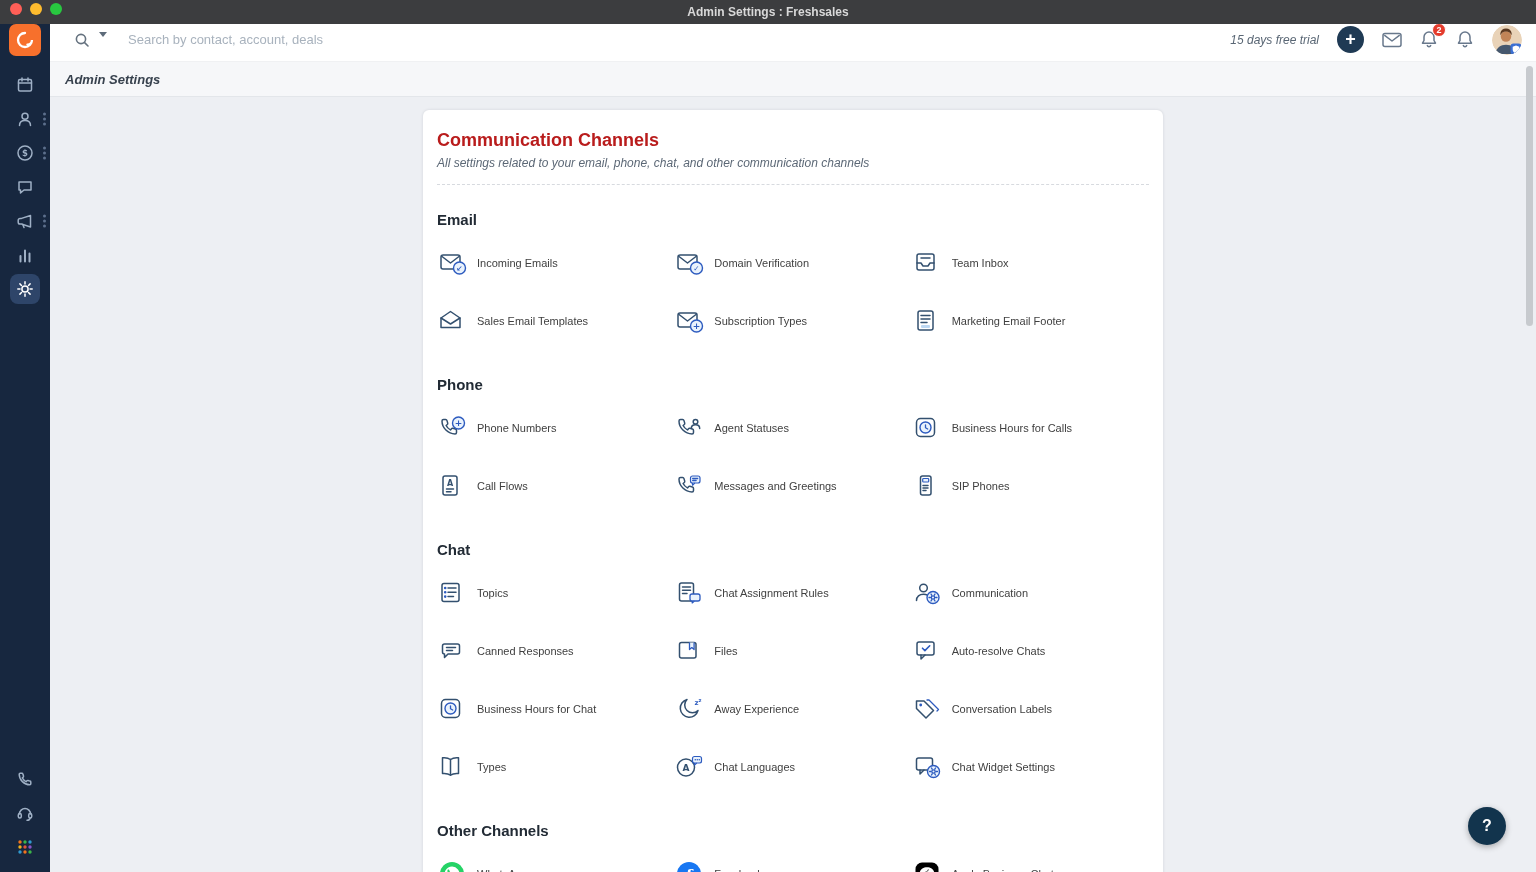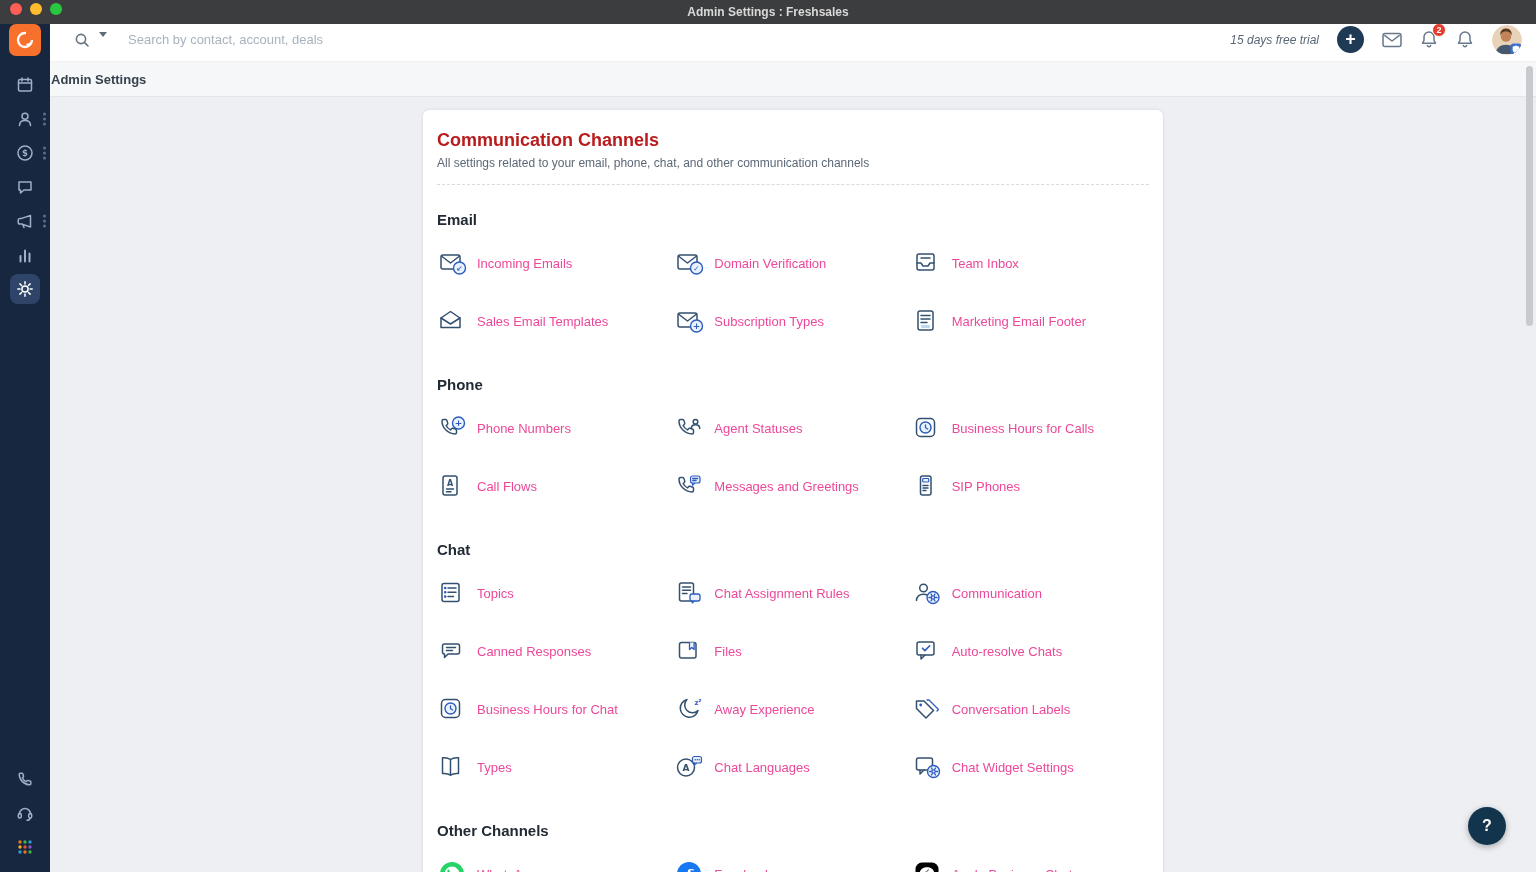--- a/index.html
+++ b/index.html
@@ -44,37 +44,37 @@
   .trial { font-style:italic; font-size:12px; color:#596674; white-space:nowrap; }
   .plus-btn { width:27px; height:27px; border-radius:50%; background:#1f3a54; color:#fff;
     font-size:18px; line-height:25px; text-align:center; border:none; cursor:pointer; font-weight:bold; }
   .icon-btn { position:relative; color:#68788c; display:flex; align-items:center; cursor:pointer; }
   .badge { position:absolute; top:-7px; right:-8px; background:#e43b2c; color:#fff; font-size:9px;
     font-weight:bold; min-width:14px; height:14px; border-radius:8px; display:flex; align-items:center;
     justify-content:center; padding:0 3px; border:1.5px solid #fff; }
   .avatar { width:30px; height:30px; border-radius:50%; overflow:hidden; cursor:pointer; flex:0 0 auto; }
 
   
-  .breadcrumb-bar { position:fixed; top:62px; left:36px; right:0; height:35px; background:#f6f7f9;
-    border-bottom:1px solid #e3e6ea; display:flex; align-items:center; padding-left:15px; z-index:20; }
+  .breadcrumb-bar { position:fixed; top:62px; left:50px; right:0; height:35px; background:#f6f7f9;
+    border-bottom:1px solid #e3e6ea; display:flex; align-items:center; padding-left:15px; z-index:20;font-style:italic; }
   .breadcrumb-bar span { font-size:13px; font-weight:700; color:#38424e; }
 
   
   .content { position:fixed; top:97px; left:50px; right:0; bottom:0; background:#edeff3; overflow:hidden; }
   .card { width:740px; margin:13px auto 0; background:#fff; border-radius:6px;
     box-shadow:0 0 3px rgba(39,49,66,.14); padding:20px 14px 30px; height:1100px; }
   .card-title { font-size:18px; font-weight:700; color:#b91c1c; }
-  .card-subtitle { font-size:12px; color:#5c6876; margin-top:5px; }
+  .card-subtitle { font-size:12px; color:#5c6876; margin-top:5px;font-style:italic; }
   .divider { border-bottom:1px dashed #d7dadf; margin-top:14px; }
   .section { margin-top:26px; }
   .section-title { font-size:15px; font-weight:700; color:#222b35; margin-bottom:6px; }
   .items-grid { display:grid; grid-template-columns:repeat(3,1fr); }
   .item { display:flex; align-items:center; gap:10px; height:58px; cursor:pointer; }
   .item-icon { width:30px; display:flex; align-items:center; justify-content:center; flex:0 0 auto; }
-  .item-label { font-size:13px; color:#ec4899; }
+  .item-label { font-size:11px; color:#404040; }
 
   
   .scrollbar { position:fixed; top:66px; right:3px; width:7px; height:260px; background:#c7cace;
     border-radius:4px; z-index:60; cursor:grab; }
   .help-fab { position:fixed; right:30px; bottom:27px; width:38px; height:38px; border-radius:50%;
     background:#12344d; color:#fff; font-size:16px; font-weight:bold; border:none;
     box-shadow:0 2px 6px rgba(0,0,0,.3); cursor:pointer; z-index:60; }
 </style>
 </head>
 <body>

